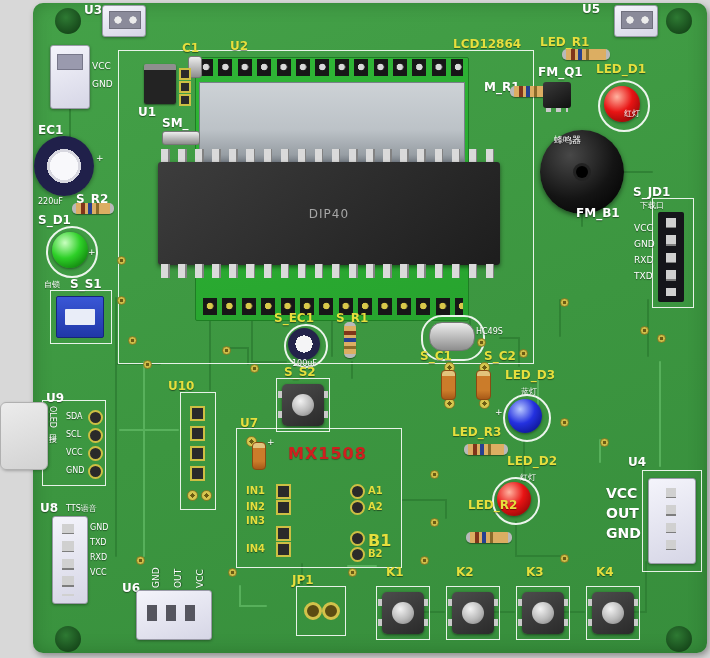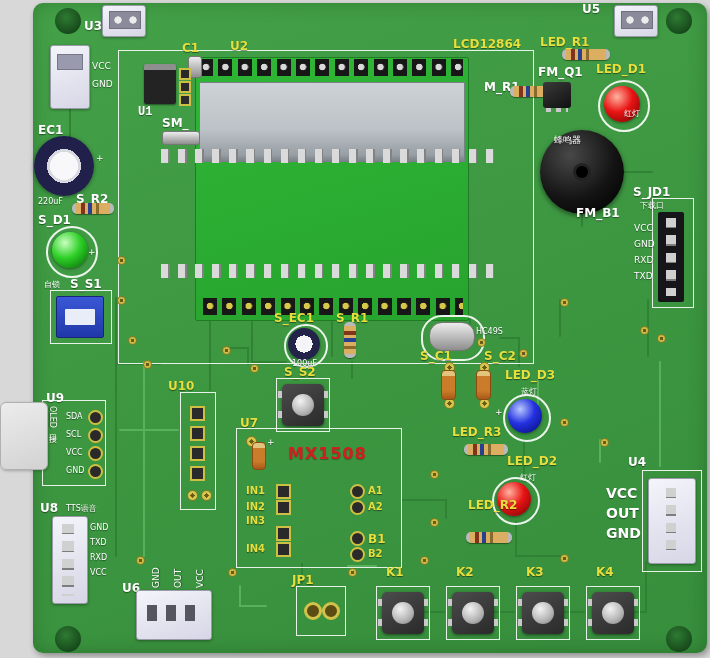--- a/index.html
+++ b/index.html
@@ -129,20 +129,23 @@
   <div class="t yl" style="left:453px;top:38px;">LCD12864</div>
   <div class="module" style="left:195px;top:57px;width:272px;height:262px;"></div>
   <div class="padrow" style="left:199px;top:59px;width:264px;height:17px;"></div>
   <div class="screen" style="left:199px;top:82px;width:264px;height:78px;"></div>
   <div class="padrow gold" style="left:203px;top:298px;width:260px;height:17px;"></div>
   <div class="t yl" style="left:182px;top:42px;">C1</div>
   <div class="crystal" style="left:188px;top:56px;width:12px;height:20px;border-radius:3px;"></div>
   <div class="t yl" style="left:230px;top:40px;">U2</div>
 
   <div class="pinrow" style="left:161px;top:149px;width:338px;height:14px;"></div>
+  <div class="dipbody" style="left:158px;top:162px;width:342px;height:103px;">
+    <span>DIP40</span>
+  </div>
   <div class="pinrow" style="left:161px;top:264px;width:338px;height:14px;"></div>
 
   <div class="ring" style="left:421px;top:315px;width:60px;height:42px;border-radius:21px;"></div>
   <div class="crystal" style="left:429px;top:322px;width:44px;height:27px;"></div>
   <div class="t wxs" style="left:476px;top:328px;">HC49S</div>
 
   <div class="t yl" style="left:274px;top:312px;">S_EC1</div>
   <div class="ring" style="left:284px;top:324px;width:40px;height:40px;"></div>
   <div class="ecap-small" style="left:288px;top:328px;width:32px;height:32px;"></div>
   <div class="t wxs" style="left:292px;top:360px;">100uF</div>
@@ -152,40 +155,40 @@
 
   <div class="t yl" style="left:420px;top:350px;text-align:right;">S_C1</div>
   <div class="t yl" style="left:484px;top:350px;">S_C2</div>
   <div class="pad-dot" style="left:444px;top:362px;"></div>
   <div class="pad-dot" style="left:444px;top:398px;"></div>
   <div class="pad-dot" style="left:479px;top:362px;"></div>
   <div class="pad-dot" style="left:479px;top:398px;"></div>
   <div class="ocap" style="left:441px;top:370px;width:13px;height:28px;"></div>
   <div class="ocap" style="left:476px;top:370px;width:13px;height:28px;"></div>
 
-  <div class="t wl" style="left:84px;top:20px;">U3</div>
+  <div class="t wl" style="left:84px;top:4px;">U3</div>
   <div class="conn" style="left:102px;top:5px;width:42px;height:30px;">
     <div class="headslot" style="left:6px;top:5px;width:30px;height:16px;"></div>
   </div>
   <div class="t wl" style="left:582px;top:3px;">U5</div>
   <div class="conn" style="left:614px;top:5px;width:42px;height:30px;">
     <div class="headslot" style="left:6px;top:5px;width:30px;height:16px;"></div>
   </div>
 
   <div class="conn" style="left:50px;top:45px;width:38px;height:62px;">
     <div style="position:absolute;left:6px;top:8px;width:24px;height:14px;background:#9a9aae;border:1px solid #77778a;"></div>
   </div>
   <div class="t ws" style="left:92px;top:62px;">VCC</div>
   <div class="t ws" style="left:92px;top:80px;">GND</div>
 
   <div class="u1body" style="left:144px;top:64px;width:32px;height:40px;"></div>
   <div class="sqpad" style="left:179px;top:68px;width:8px;height:8px;"></div>
   <div class="sqpad" style="left:179px;top:81px;width:8px;height:8px;"></div>
   <div class="sqpad" style="left:179px;top:94px;width:8px;height:8px;"></div>
-  <div class="t wl" style="left:138px;top:106px;font-family:Liberation Mono, monospace;">U1</div>
+  <div class="t wl" style="left:138px;top:106px;">U1</div>
   <div class="t wl" style="left:162px;top:117px;">SM_</div>
   <div class="crystal" style="left:162px;top:131px;width:36px;height:12px;border-radius:3px;"></div>
 
   <div class="t wl" style="left:38px;top:124px;">EC1</div>
   <div class="ecap-big" style="left:34px;top:136px;width:60px;height:60px;"></div>
   <div class="t ws" style="left:96px;top:154px;">+</div>
   <div class="t wxs" style="left:38px;top:198px;">220uF</div>
 
   <div class="t wl" style="left:76px;top:193px;">S_R2</div>
   <div class="res res-h" style="left:72px;top:203px;width:42px;height:11px;"></div>
@@ -295,21 +298,21 @@
   <div class="sqpad" style="left:276px;top:484px;"></div>
   <div class="sqpad" style="left:276px;top:500px;"></div>
   <div class="sqpad" style="left:276px;top:526px;"></div>
   <div class="sqpad" style="left:276px;top:542px;"></div>
   <div class="cpad" style="left:350px;top:484px;"></div>
   <div class="cpad" style="left:350px;top:500px;"></div>
   <div class="cpad" style="left:350px;top:531px;"></div>
   <div class="cpad" style="left:350px;top:547px;"></div>
   <div class="t yl" style="left:368px;top:486px;font-size:10px;text-align:center;">A1</div>
   <div class="t yl" style="left:368px;top:502px;font-size:10px;">A2</div>
-  <div class="t yl" style="left:368px;top:533px;font-size:12px;">B1</div>
+  <div class="t yl" style="left:368px;top:533px;font-size:16px;">B1</div>
   <div class="t yl" style="left:368px;top:549px;font-size:10px;">B2</div>
 
   <div class="t wl" style="left:40px;top:502px;">U8</div>
   <div class="t wxs" style="left:66px;top:505px;">TTS语音</div>
   <div class="conn" style="left:52px;top:516px;width:34px;height:86px;"></div>
   <div class="vpins" style="left:62px;top:524px;width:12px;height:72px;"></div>
   <div class="t wxs" style="left:90px;top:524px;">GND</div>
   <div class="t wxs" style="left:90px;top:539px;">TXD</div>
   <div class="t wxs" style="left:90px;top:554px;">RXD</div>
   <div class="t wxs" style="left:90px;top:569px;">VCC</div>

